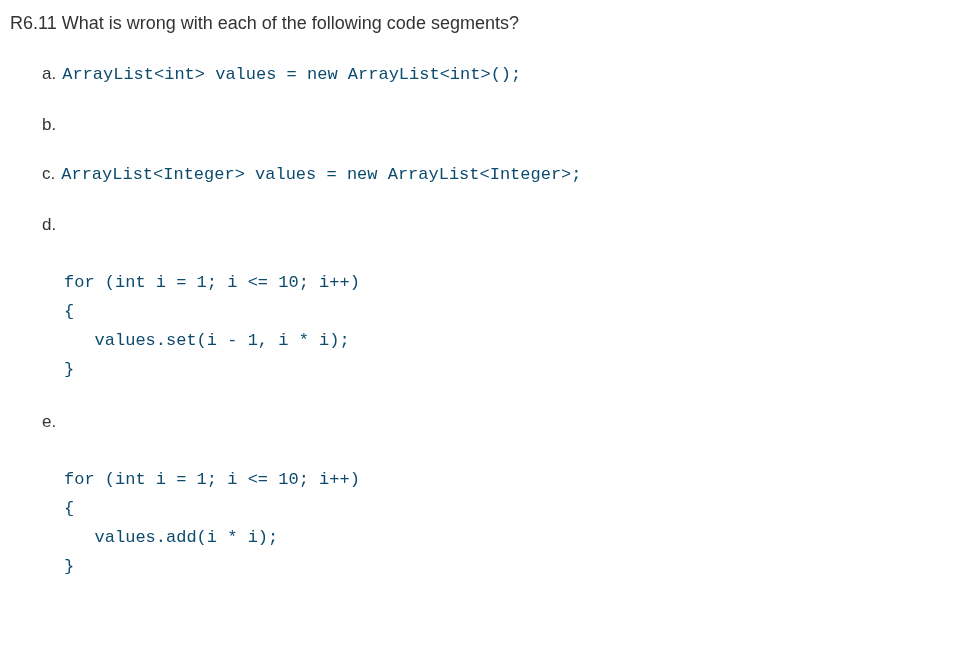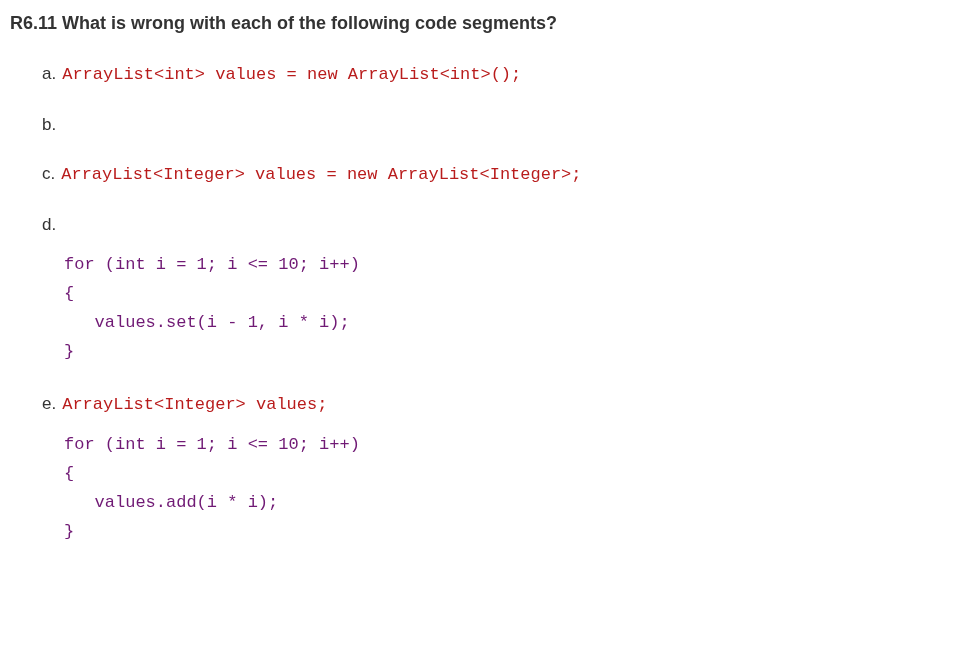--- a/index.html
+++ b/index.html
@@ -10,21 +10,21 @@
     body {
       font-family: Arial, Helvetica, sans-serif;
       background: #ffffff;
       color: #333333;
       padding: 10px 0 20px 10px;
       width: 976px;
       font-size: 17px;
       line-height: 1.5;
     }
     .question-heading {
-      font-weight: 700;
+      font-weight: 400;
       color: #333;
       margin-bottom: 24px;
       font-size: 18px;
     }
     .items-wrapper {
       padding-left: 32px;
     }
     .item {
       margin-bottom: 24px;
     }
@@ -32,31 +32,31 @@
       display: flex;
       align-items: baseline;
     }
     .item-label {
       color: #333;
       margin-right: 6px;
       font-size: 17px;
     }
     .code {
       font-family: Consolas, "Courier New", monospace;
-      color: #b91c1c;
+      color: #0c4a6e;
       white-space: pre;
       font-size: 17px;
     }
     .code-block {
       padding-left: 22px;
-      margin-top: 14px;
+      margin-top: 32px;
       font-family: Consolas, "Courier New", monospace;
       white-space: pre;
       font-size: 17px;
-      color: #701a75;
+      color: #0c4a6e;
       line-height: 1.7;
     }
   </style>
 </head>
 <body>
 
 <div class="question-heading">R6.11 What is wrong with each of the following code segments?</div>
 
 <div class="items-wrapper">
 
@@ -86,21 +86,20 @@
     </div>
     <div class="code-block">for (int i = 1; i &lt;= 10; i++)
 {
    values.set(i - 1, i * i);
 }</div>
   </div>
 
   <div class="item">
     <div class="item-line">
       <span class="item-label">e.</span>
-      <span class="code">ArrayList&lt;Integer&gt; values;</span>
     </div>
     <div class="code-block">for (int i = 1; i &lt;= 10; i++)
 {
    values.add(i * i);
 }</div>
   </div>
 
 </div>
 
 </body></html>

